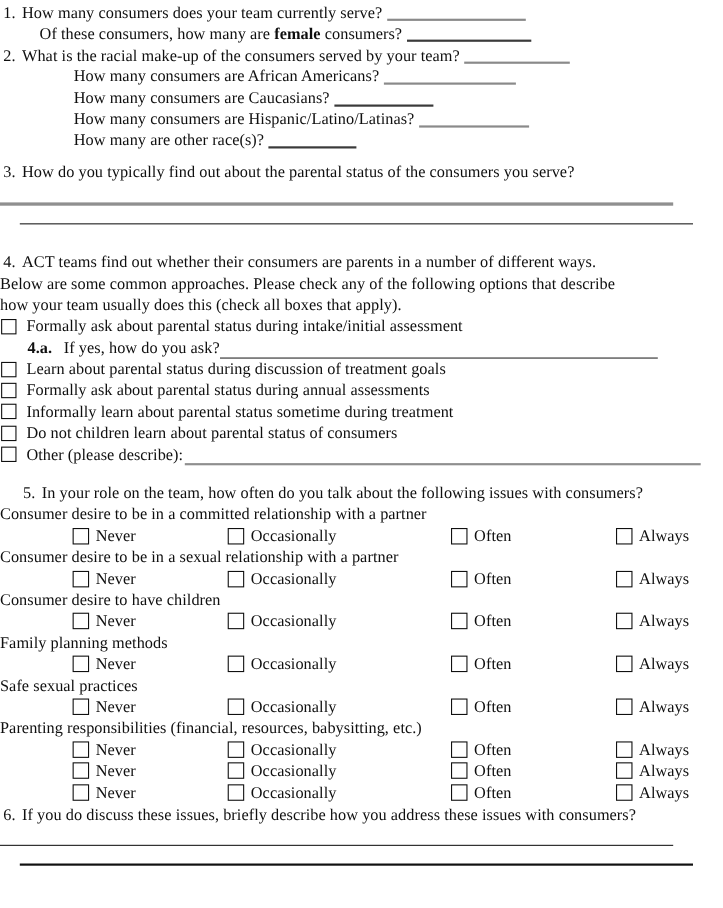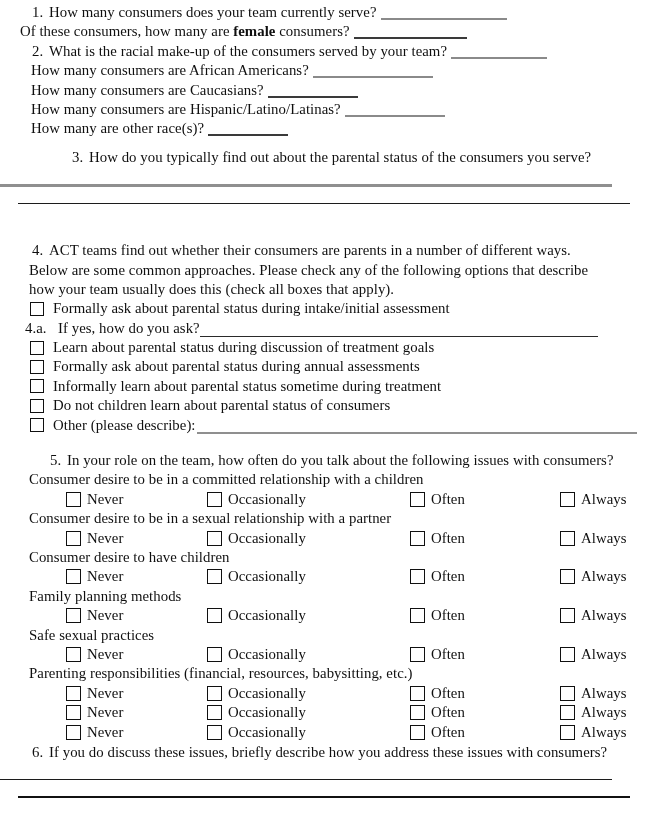--- a/index.html
+++ b/index.html
@@ -4,27 +4,27 @@
 <style>
   * { box-sizing: border-box; }
   html, body { margin: 0; padding: 0; }
   body { width: 657px; background: #ffffff; }
   .page {
     position: relative; width: 657px; height: 825px; overflow: hidden;
     padding-top: 3px; background: #ffffff;
     font-family: "Liberation Serif", "DejaVu Serif", serif;
     font-size: 14.8px; letter-spacing: 0.05px; color: #0f0f0f;
   }
-  .line { height: 19.4px; line-height: 19.4px; white-space: nowrap; padding-left: 29px; }
+  .line { height: 19.4px; line-height: 19.4px; white-space: nowrap; }
   .line.flex { display: flex; }
   .line.flex > span { line-height: 19.4px; }
   .qnum { display: inline-block; min-width: 20px; padding-left: 3px; }
-  .qsub { display: inline-block; min-width: 33px; }
-  .ind42 { padding-left: 20px; }
-  .ind53 { padding-left: 31px; }
+  .qsub { display: inline-block; min-width: 33px; font-weight: bold; }
+  .ind42 { padding-left: 36px; }
+  .ind53 { padding-left: 67px; }
   .ind25 { padding-left: 25px; }
   b, strong { font-weight: bold; }
 
   
   .blank { display: inline-block; height: 13px; margin-left: 4px;
            border-bottom: 2px solid #3a3a3a; vertical-align: -3px; }
   .blank.bgray { border-bottom-color: #8a8a8a; }
   .w80{width:80px} .w90{width:90px} .w96{width:96px} .w100{width:100px}
   .w113{width:113px} .w120{width:120px} .w126{width:126px}
 
@@ -41,22 +41,22 @@
   .optrow { position: relative; height: 19.4px; }
   .opt { position: absolute; top: 0; white-space: nowrap; line-height: 19.4px; }
   .opt.c1 { left: 54px; padding-left: 12px; } .opt.c2 { left: 207px; } .opt.c3 { left: 410px; text-align: right; } .opt.c4 { left: 560px; }
 
   
   .rule { width: 612px; height: 0; }
   .r-gray3  { border-top: 3px solid #8f8f8f; }
   .r-dark15 { border-top: 1.5px solid #1c1c1c; }
   .r-dark2  { border-top: 2px solid #111111; }
 
-  .mt9  { margin-top: 9px; margin-left: 40px; }  .mt16 { margin-top: 16px; margin-left: 18px; }
-  .mt17 { margin-top: 17px; } .mt20 { margin-top: 37px; }
+  .mt9  { margin-top: 9px; }  .mt16 { margin-top: 16px; margin-left: 18px; }
+  .mt17 { margin-top: 17px; } .mt20 { margin-top: 26px; }
   .mt1  { margin-top: 1px; }
 </style>
 </head>
 <body>
 
 <div class="page">
 
   <div class="line">
     <span class="qnum">1.</span><span>How many consumers does your team currently serve?</span><span class="blank bgray w126"></span>
   </div>
@@ -118,21 +118,21 @@
   </div>
   <div class="line flex">
     <span><span class="cb cb4"></span><span>Other (please describe):</span></span>
       <span class="fblank bgray" style="margin-right:20px;margin-left:1px;"></span>
   </div>
 
   <div class="line mt16">
     <span class="qnum">5.</span><span>In your role on the team, how often do you talk about the following issues with consumers?</span>
   </div>
 
-  <div class="line"><span>Consumer desire to be in a committed relationship with a children</span></div>
+  <div class="line"><span>Consumer desire to be in a committed relationship with a partner</span></div>
   <div class="optrow">
     <span class="opt c1"><span class="cb cb5"></span><span>Never</span></span>
     <span class="opt c2"><span class="cb cb5"></span><span>Occasionally</span></span>
     <span class="opt c3"><span class="cb cb5"></span><span>Often</span></span>
     <span class="opt c4"><span class="cb cb5"></span><span>Always</span></span>
   </div>
 
   <div class="line"><span>Consumer desire to be in a sexual relationship with a partner</span></div>
   <div class="optrow">
     <span class="opt c1"><span class="cb cb5"></span><span>Never</span></span>

